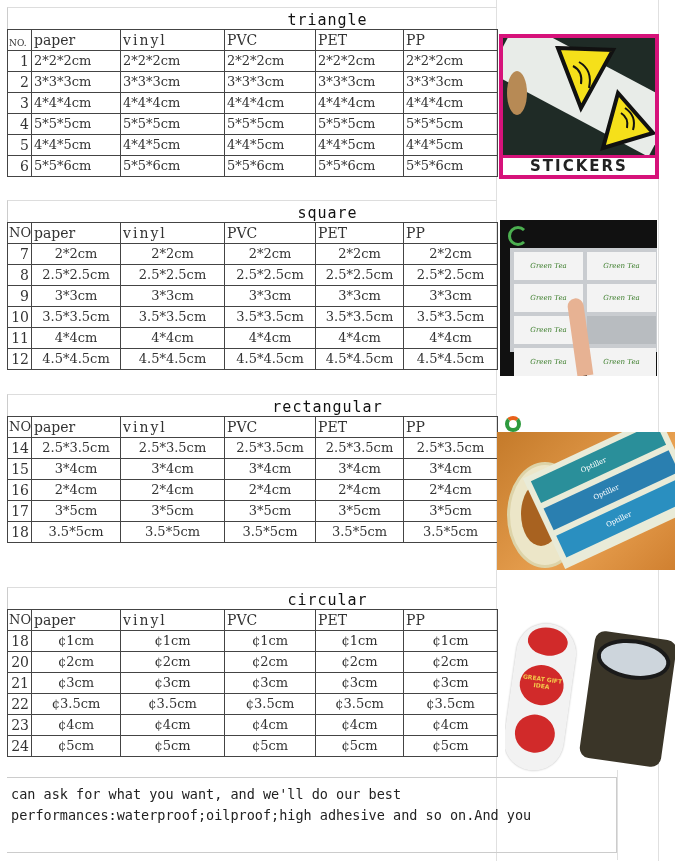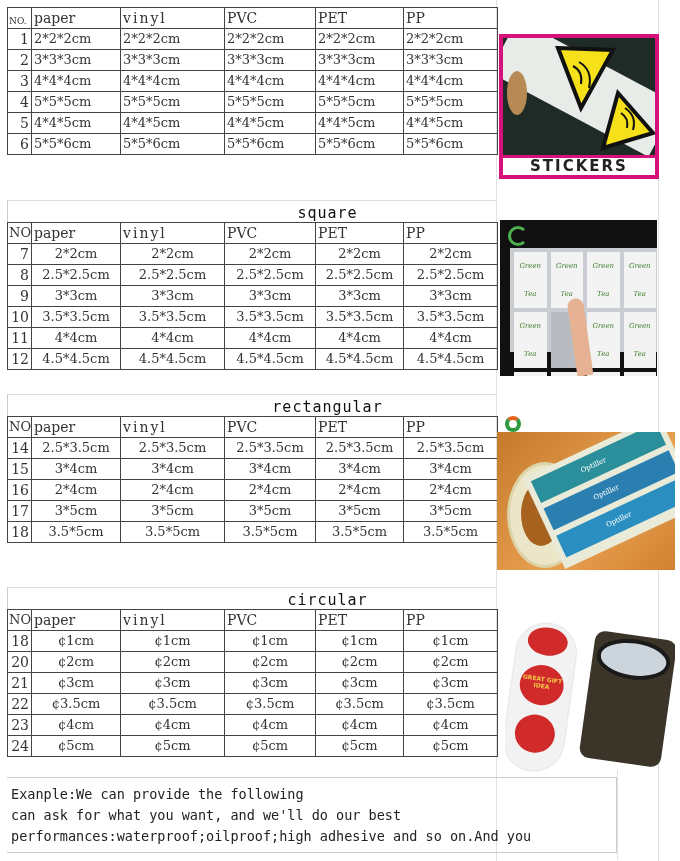--- a/index.html
+++ b/index.html
@@ -24,20 +24,21 @@
 </head>
 <body>
 
 <div class="grid-bg"></div>
 
 <div class="gridlines" style="left:658px;top:0;width:1px;height:861px;"></div>
 <div class="gridlines" style="left:496px;top:0;width:1px;height:861px;"></div>
 <div class="gridlines" style="left:617px;top:770px;width:1px;height:90px;"></div>
 
 <div class="section" style="top:7px;">
+  <div class="sec-title">triangle</div>
   <table class="left">
     <colgroup>
         <col style="width:24px">
         <col style="width:89px">
         <col style="width:104px">
         <col style="width:91px">
         <col style="width:88px">
         <col style="width:94px">
       </colgroup>
     <tbody>
@@ -182,21 +183,21 @@
           <td class="val">4.5*4.5cm</td>
           <td class="val">4.5*4.5cm</td>
           <td class="val">4.5*4.5cm</td>
         </tr>
   </tbody>
     </table>
 </div>
 
 <div class="pic" style="left:500px;top:220px;width:157px;height:156px;background:#111;">
   <div style="position:absolute;left:8px;top:6px;width:14px;height:14px;border-radius:50%;border:3px solid #4caf50;border-right-color:transparent;"></div>
-  <div style="position:absolute;left:10px;top:28px;width:150px;height:104px;background:#c9ccd0;display:grid;grid-template-columns:repeat(4,1fr);grid-template-rows:repeat(3,1fr);gap:4px;padding:4px;box-sizing:border-box;">
+  <div style="position:absolute;left:10px;top:28px;width:150px;height:104px;background:#c9ccd0;display:grid;grid-template-columns:repeat(2,1fr);grid-template-rows:repeat(3,1fr);gap:4px;padding:4px;box-sizing:border-box;">
     <div style="background:#f3f3f3;color:#3b7d2a;font-size:7px;font-style:italic;text-align:center;line-height:28px;">Green Tea</div>
     <div style="background:#f3f3f3;color:#3b7d2a;font-size:7px;font-style:italic;text-align:center;line-height:28px;">Green Tea</div>
     <div style="background:#f3f3f3;color:#3b7d2a;font-size:7px;font-style:italic;text-align:center;line-height:28px;">Green Tea</div>
     <div style="background:#f3f3f3;color:#3b7d2a;font-size:7px;font-style:italic;text-align:center;line-height:28px;">Green Tea</div>
     <div style="background:#f3f3f3;color:#3b7d2a;font-size:7px;font-style:italic;text-align:center;line-height:28px;">Green Tea</div>
     <div style="background:#b8bcc0;"></div>
     <div style="background:#f3f3f3;color:#3b7d2a;font-size:7px;font-style:italic;text-align:center;line-height:28px;">Green Tea</div>
     <div style="background:#f3f3f3;color:#3b7d2a;font-size:7px;font-style:italic;text-align:center;line-height:28px;">Green Tea</div>
     <div style="background:#f3f3f3;color:#3b7d2a;font-size:7px;font-style:italic;text-align:center;line-height:28px;">Green Tea</div>
     <div style="background:#f3f3f3;color:#3b7d2a;font-size:7px;font-style:italic;text-align:center;line-height:28px;">Green Tea</div>
@@ -360,16 +361,15 @@
     <div style="position:absolute;left:10px;top:4px;width:40px;height:28px;border-radius:50%;background:#d12a2a;"></div>
     <div style="position:absolute;left:8px;top:42px;width:44px;height:40px;border-radius:50%;background:#d12a2a;color:#f3c94a;font-size:6px;font-weight:bold;text-align:center;padding-top:10px;box-sizing:border-box;font-family:'DejaVu Sans',sans-serif;">GREAT GIFT IDEA</div>
     <div style="position:absolute;left:10px;top:92px;width:40px;height:38px;border-radius:50%;background:#d12a2a;"></div>
   </div>
   <div style="position:absolute;left:82px;top:20px;width:82px;height:128px;background:#3a3528;border-radius:10px;transform:rotate(8deg);">
     <div style="position:absolute;left:4px;top:4px;width:74px;height:40px;border-radius:50%;background:#cdd5dc;border:4px solid #1a1a1a;box-sizing:border-box;"></div>
   </div>
 </div>
 
 <div class="note">
-  <div>Exanple:We can provide the following</div>
   <div>can ask for what you want, and we'll do our best</div>
   <div>performances:waterproof;oilproof;high adhesive and so on.And you</div>
 </div>
 
 </body></html>

